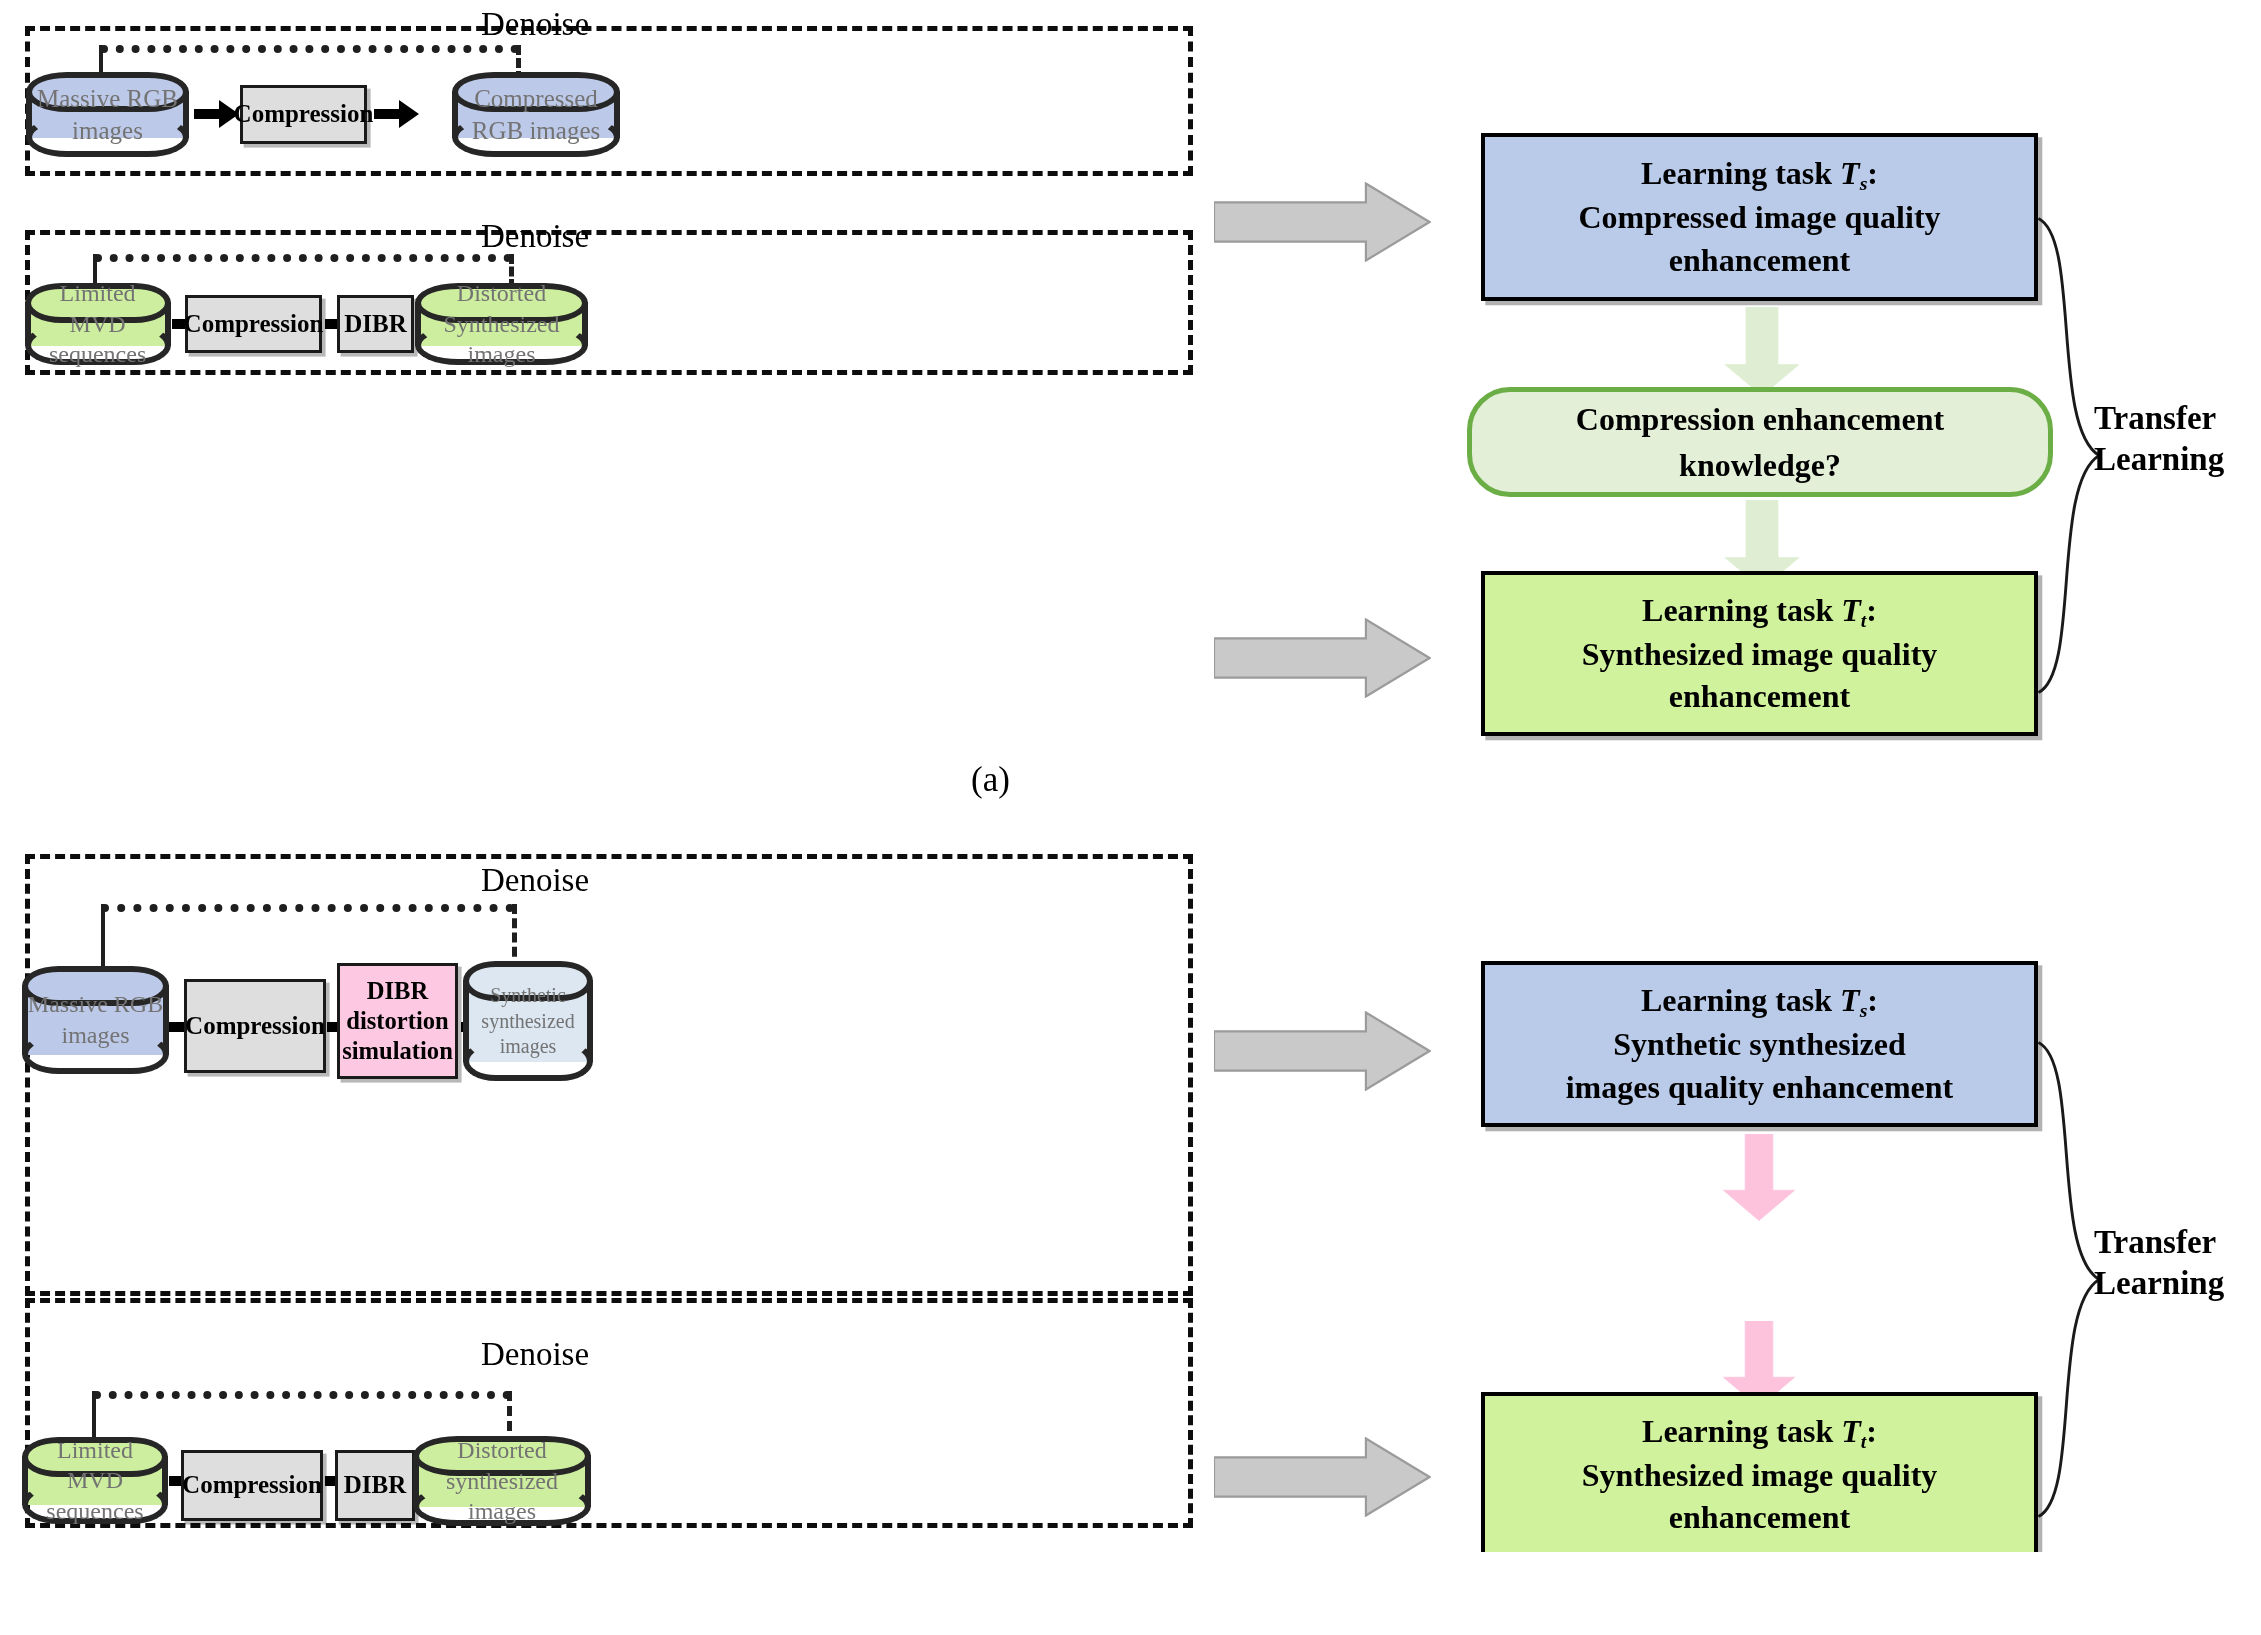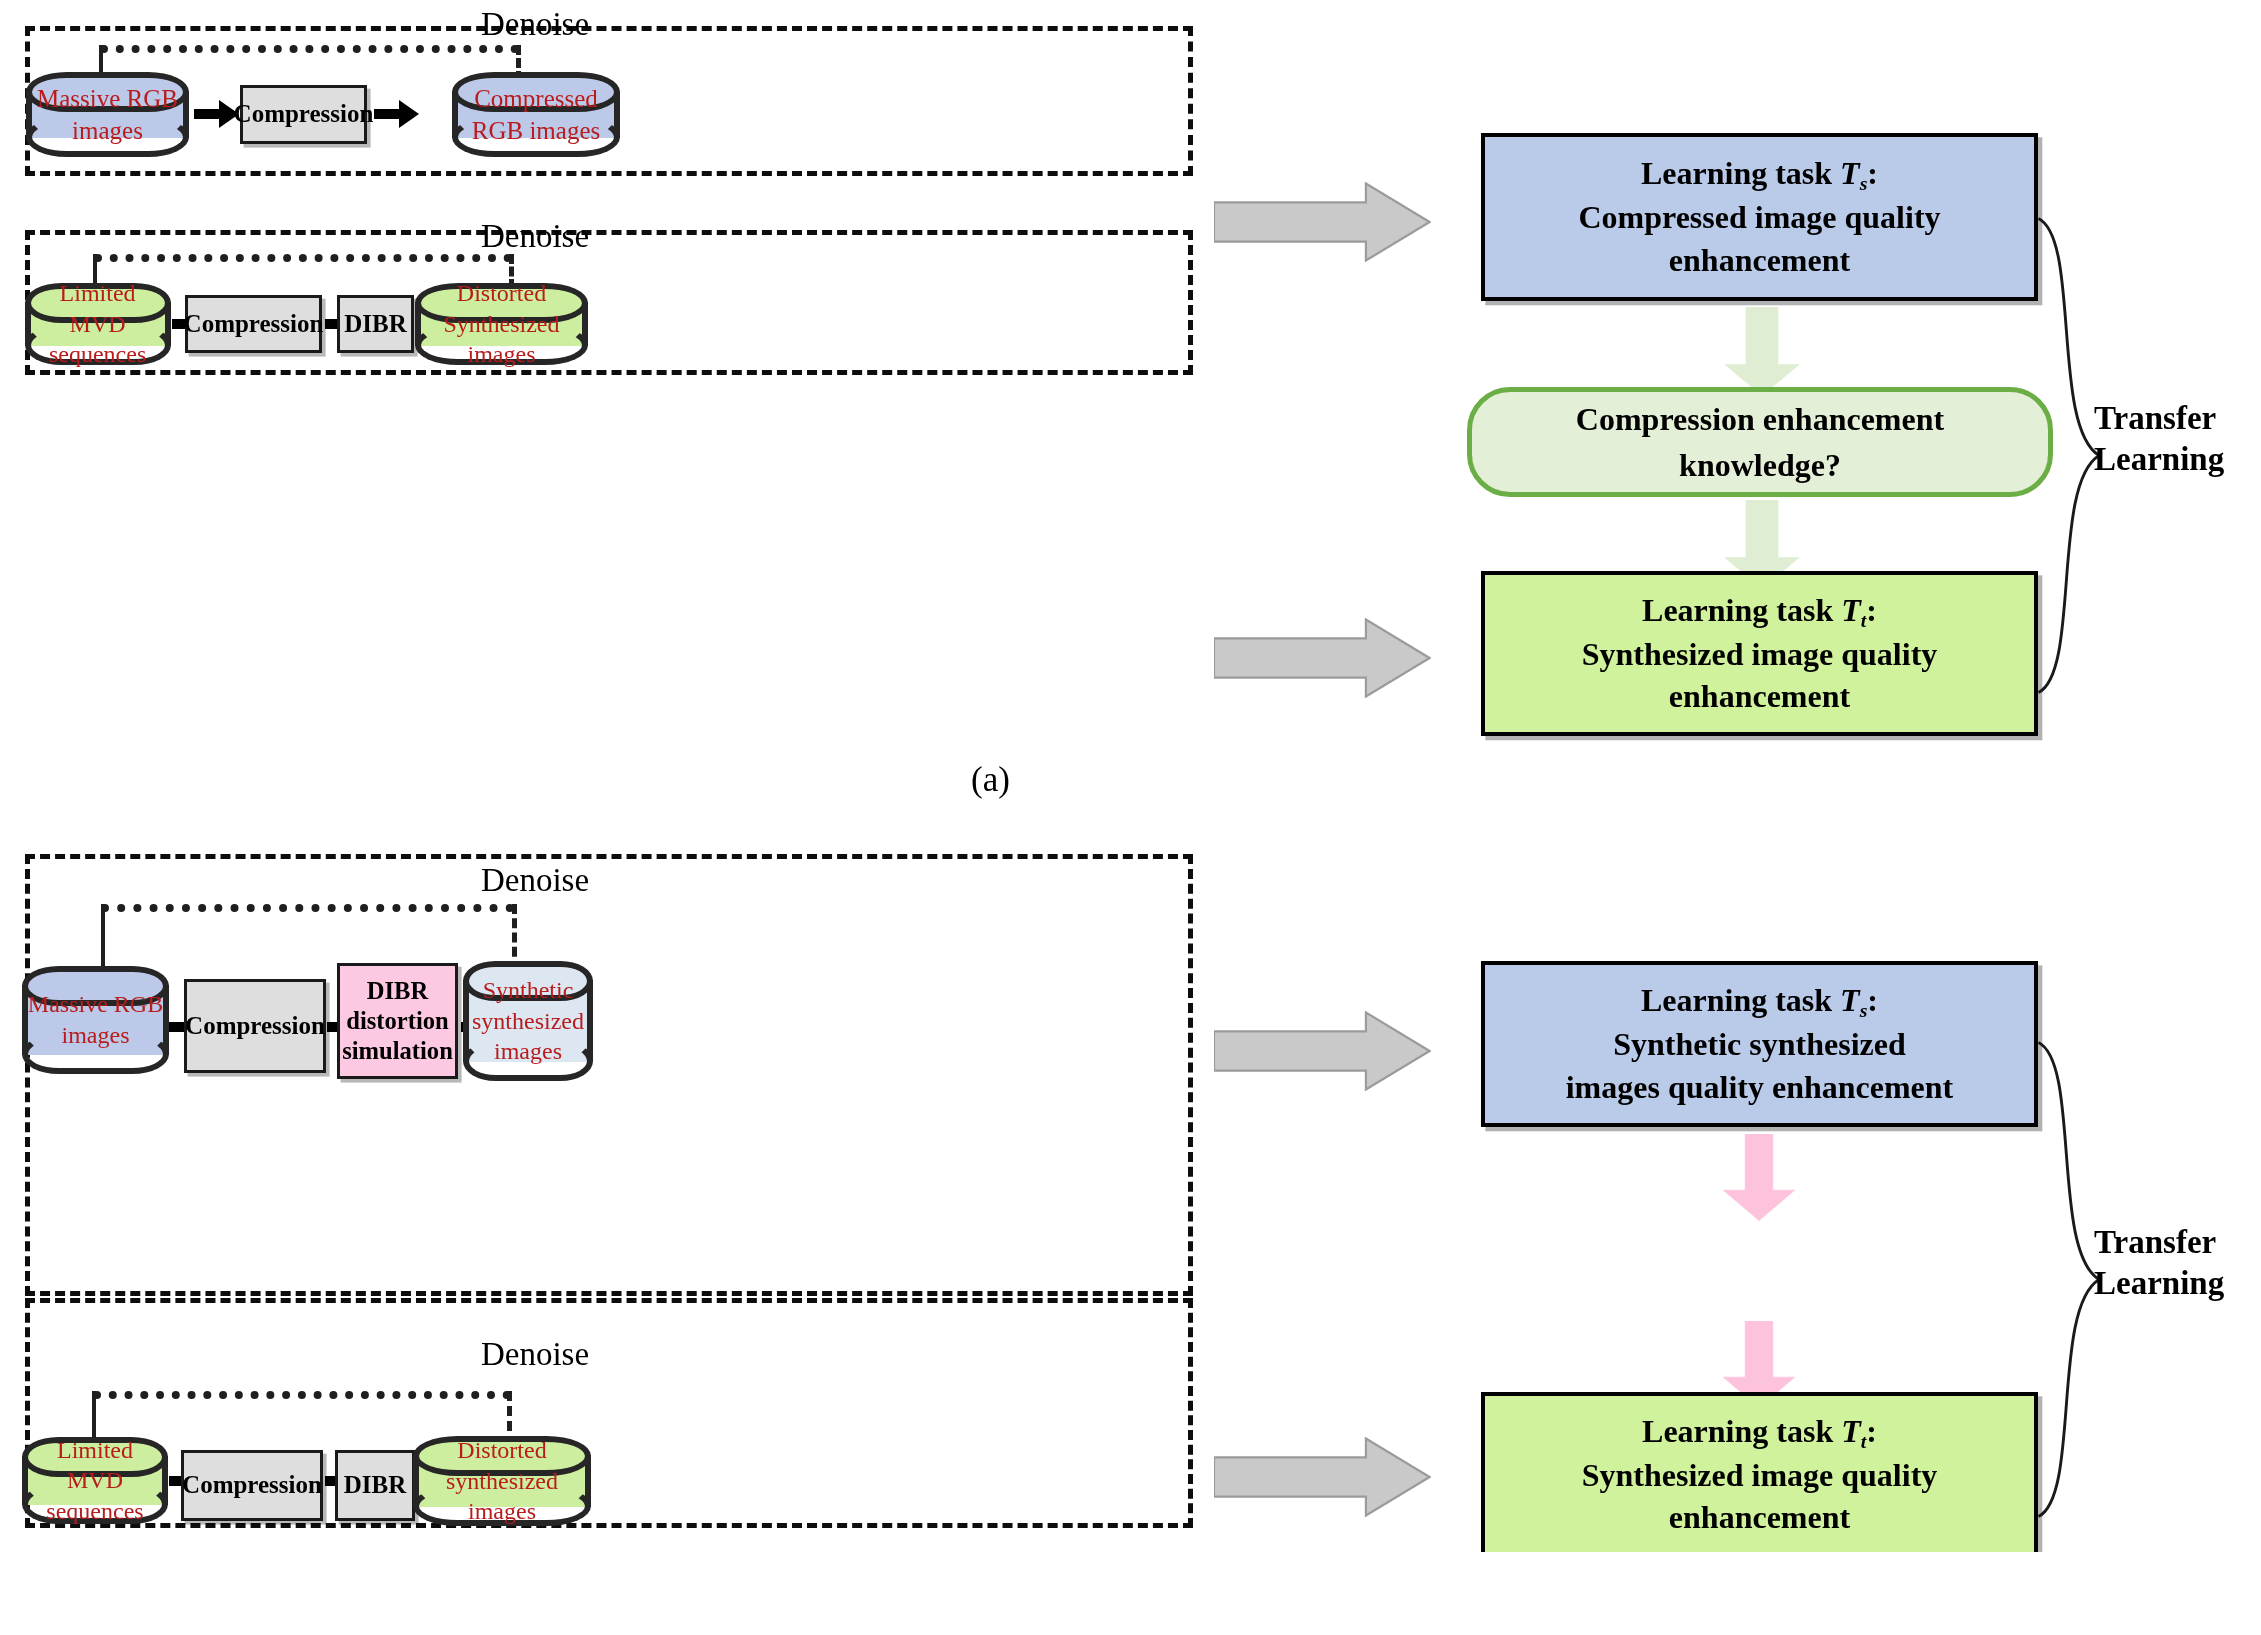--- a/index.html
+++ b/index.html
@@ -37,21 +37,21 @@
     position: absolute; left: 0; right: 0; bottom: 0; height: 40px;
     border: 6.5px solid #262626;
     border-radius: 50% / 100%;
     border-top-color: transparent;
   }
   .cyl .label {
     position: absolute; left: 4.3px; right: 4.3px; top: 50%;
     transform: translateY(-50%);
     text-align: center;
     line-height: 1.28;
-    color: #b91c1c;
+    color: #737373;
     z-index: 4;
     white-space: pre-line;
   }
 
   
   .pbox {
     position: absolute;
     border: 3.6px solid #1a1a1a;
     display: flex; align-items: center; justify-content: center;
     text-align: center;
@@ -313,21 +313,21 @@
 
   <div class="farrow" style="left:461px; top:1027px; width:38px;">
     <div class="shaft" style="width:20px;"></div>
     <div class="head" style="left:17.3px;"></div>
   </div>
 
   <div class="cyl" style="left:463px; top:961px; width:130px; height:120px;">
     <div class="body" style="background:#dce7f2;"></div>
     <div class="top" style="background:#dce7f2;"></div>
     <div class="bot"></div>
-    <div class="label" style="font-size:24px;">Synthetic
+    <div class="label" style="font-size:20px;">Synthetic
 synthesized
 images</div>
   </div>
 
   <div class="dashgroup" style="left:24.6px; top:1298px; width:1168px; height:230px;"></div>
 
   <div class="denoise-label" style="left:405px; top:1336px; width:260px; font-size:33px;">Denoise</div>
   <div class="dotline" style="left:93px; top:1391px; width:418px;"></div>
   <div class="vdash" style="left:507px; top:1391px; height:55px;"></div>
   <div class="downarrow" style="left:94px; top:1391px;">

